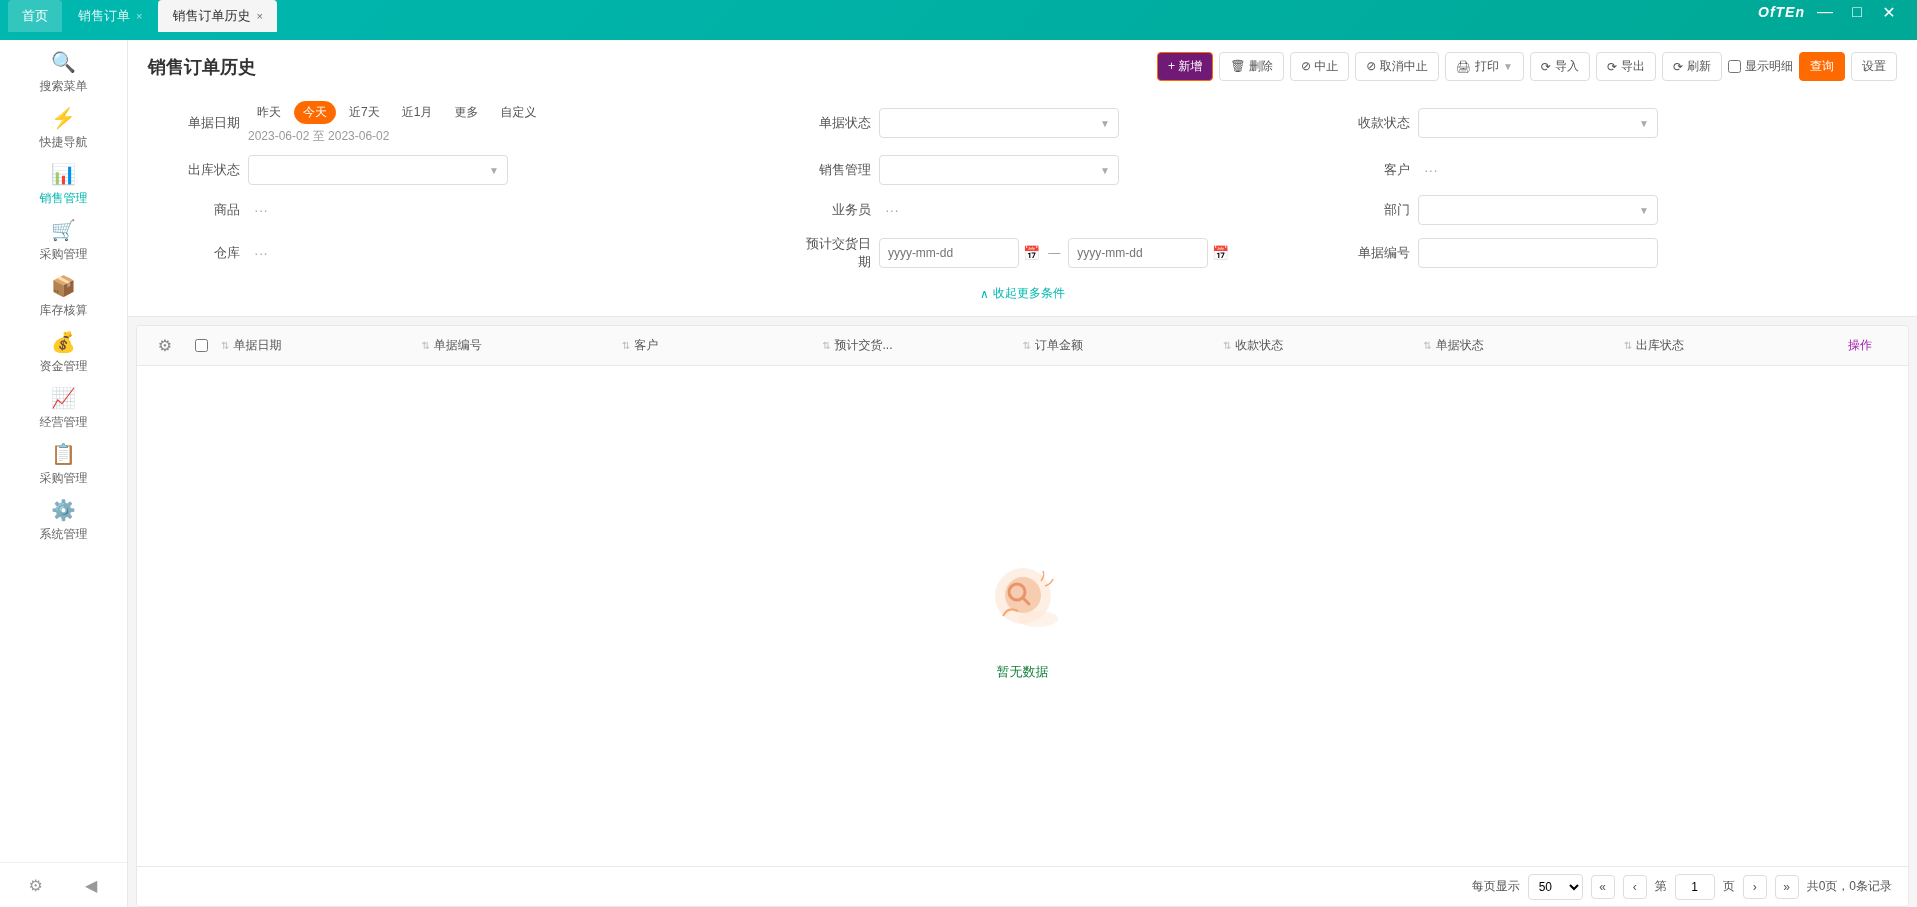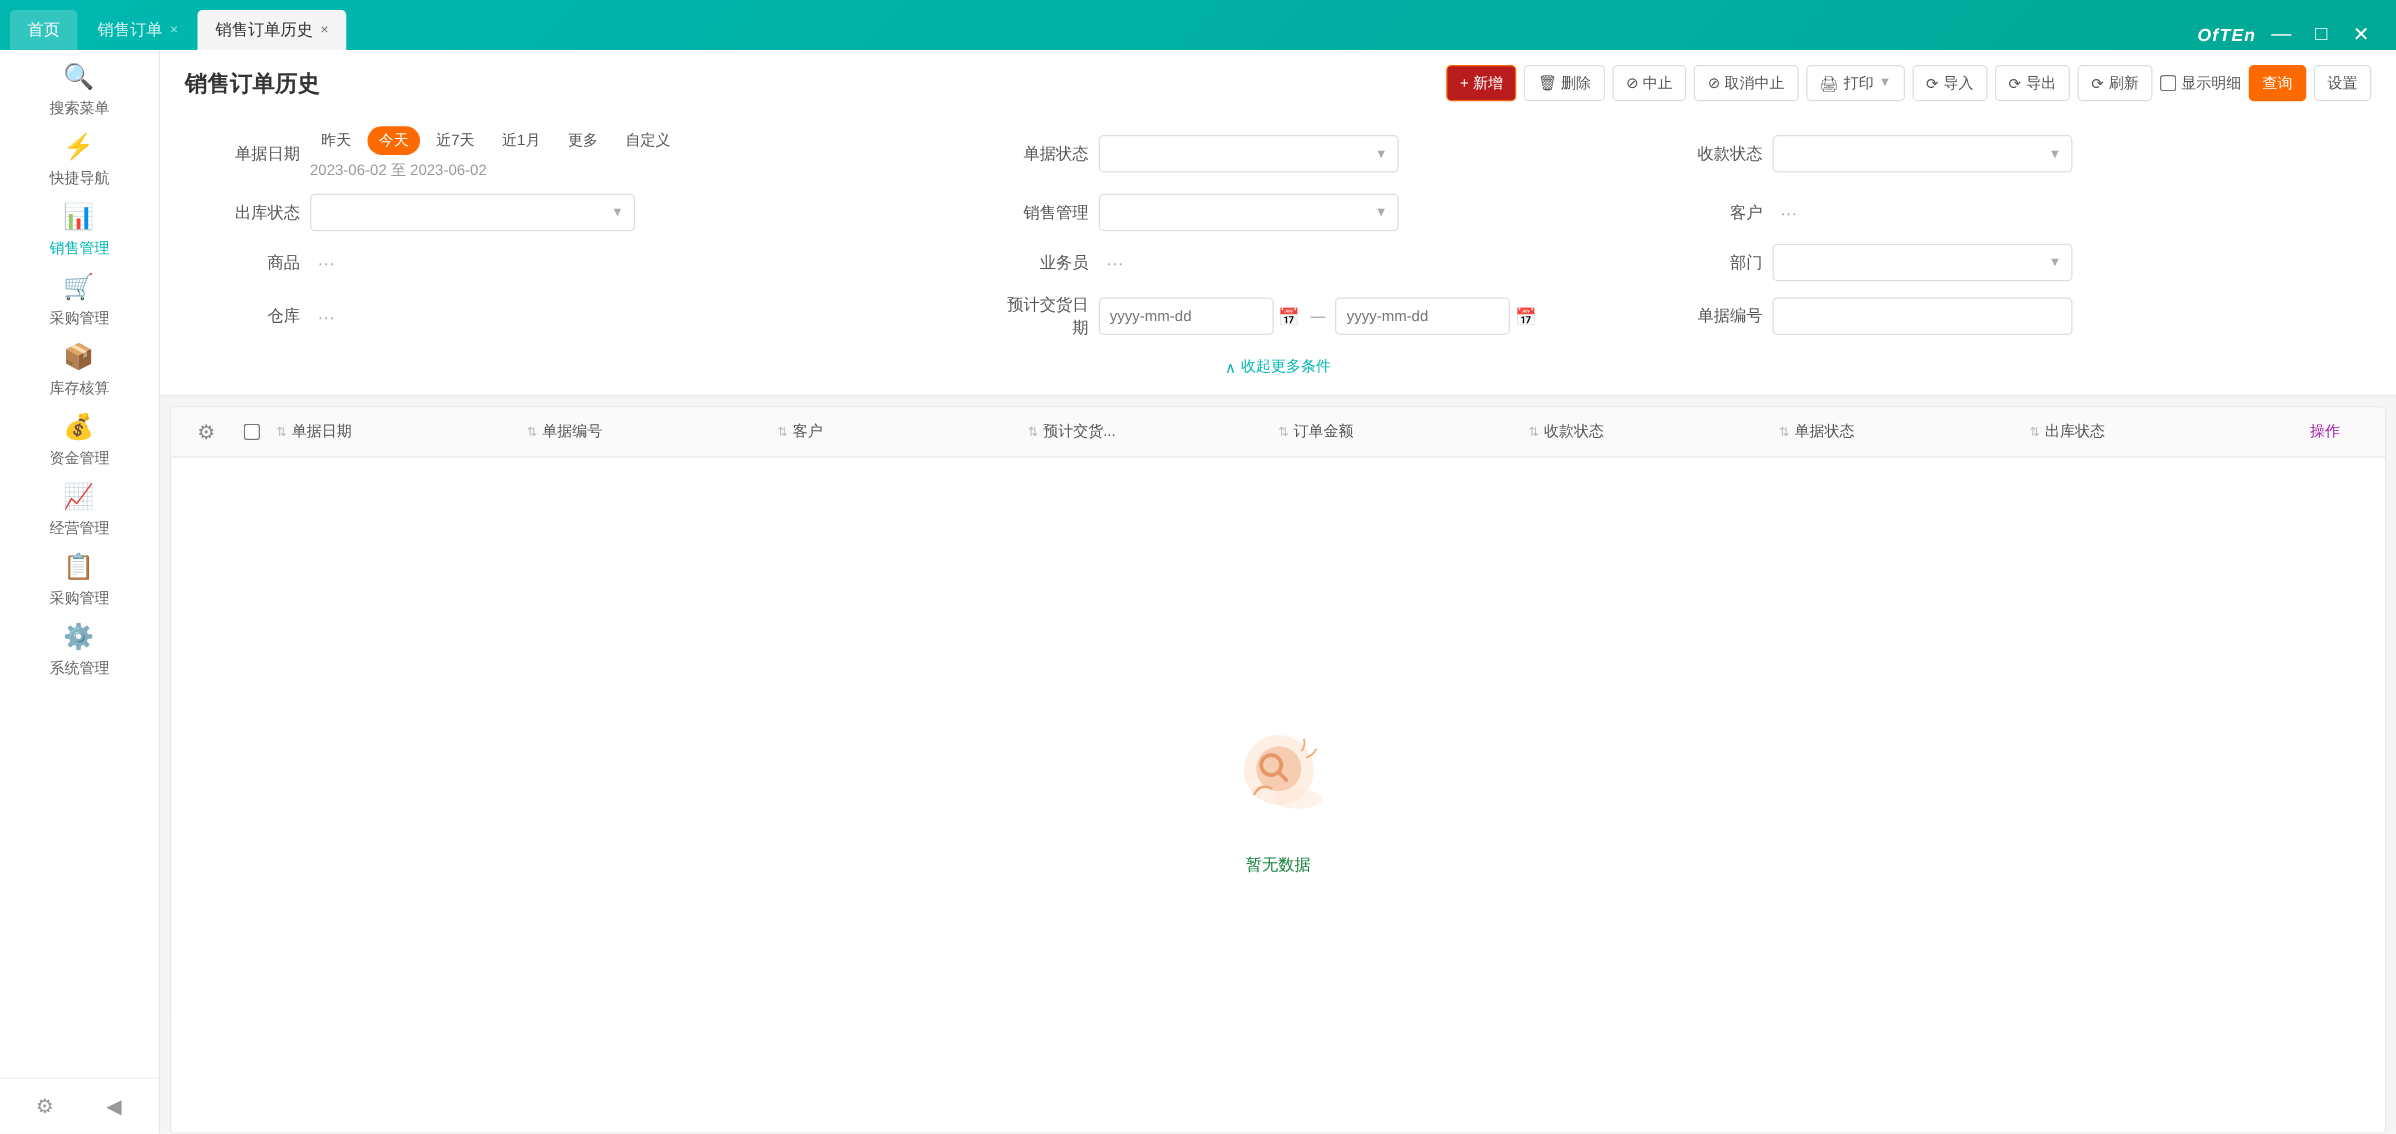--- a/index.html
+++ b/index.html
@@ -3,21 +3,21 @@
   <meta charset="utf-8">
   <style>
     * { box-sizing: border-box; margin: 0; padding: 0; font-family: 'Microsoft YaHei', Arial, sans-serif; }
     body { width: 1917px; height: 907px; overflow: hidden; background: #f5f5f5; display: flex; flex-direction: column; }
 
     
     .top-bar {
       height: 40px;
       background: linear-gradient(135deg, #00b8b0, #00a896);
       display: flex;
-      align-items: flex-end;
+      align-items: flex-start;
       padding: 0 8px;
       gap: 20px;
       position: relative;
     }
     .top-bar-tabs {
       display: flex;
       gap: 2px;
       flex: 1;
     }
     .tab-item {
@@ -448,21 +448,21 @@
       <div class="sidebar-bottom-btn">◀</div>
     </div>
   </div>
 
   <div class="content-area">
 
     <div class="page-header">
       <div class="page-title-row">
         <span class="page-title">销售订单历史</span>
         <div class="toolbar">
-          <button class="toolbar-btn" style="background:#b91c1c;border-color:#ff6a00;color:white;">+ 新增</button>
+          <button class="toolbar-btn" style="background:#701a75;border-color:#ff6a00;color:white;">+ 新增</button>
           <button class="toolbar-btn">🗑 删除</button>
           <button class="toolbar-btn">⊘ 中止</button>
           <button class="toolbar-btn">⊘ 取消中止</button>
           <button class="toolbar-btn">
             <span>🖨</span>
 
             <span>打印</span>
             <span style="color:#aaa;font-size:10px;">▼</span>
           </button>
           <button class="toolbar-btn">
@@ -645,16 +645,32 @@
           <circle cx="44" cy="41" r="8" fill="none" stroke="#e8956a" stroke-width="3"></circle>
           <line x1="50" y1="47" x2="56" y2="53" stroke="#e8956a" stroke-width="3" stroke-linecap="round"></line>
           <ellipse cx="65" cy="68" rx="20" ry="8" fill="#fde8d8" opacity="0.5"></ellipse>
           <path d="M30 65 Q35 55 45 60" stroke="#f5a874" stroke-width="2" fill="none"></path>
           <path d="M68 30 Q72 25 70 20" stroke="#f5a874" stroke-width="1.5" fill="none"></path>
           <path d="M72 35 Q78 33 80 28" stroke="#f5a874" stroke-width="1.5" fill="none"></path>
         </svg>
         <span class="empty-text">暂无数据</span>
       </div>
 
+      <div class="pagination">
+        <span>每页显示</span>
+        <select class="page-size-select">
+          <option value="20">20</option>
+          <option value="50" selected="">50</option>
+          <option value="100">100</option>
+        </select>
+        <div class="page-nav-btn">«</div>
+        <div class="page-nav-btn">‹</div>
+        <span>第</span>
+        <input class="page-input" value="1" style="">
+        <span>页</span>
+        <div class="page-nav-btn">›</div>
+        <div class="page-nav-btn">»</div>
+        <span>共0页，0条记录</span>
+      </div>
     </div>
 
   </div>
 </div>
 
 </body></html>

